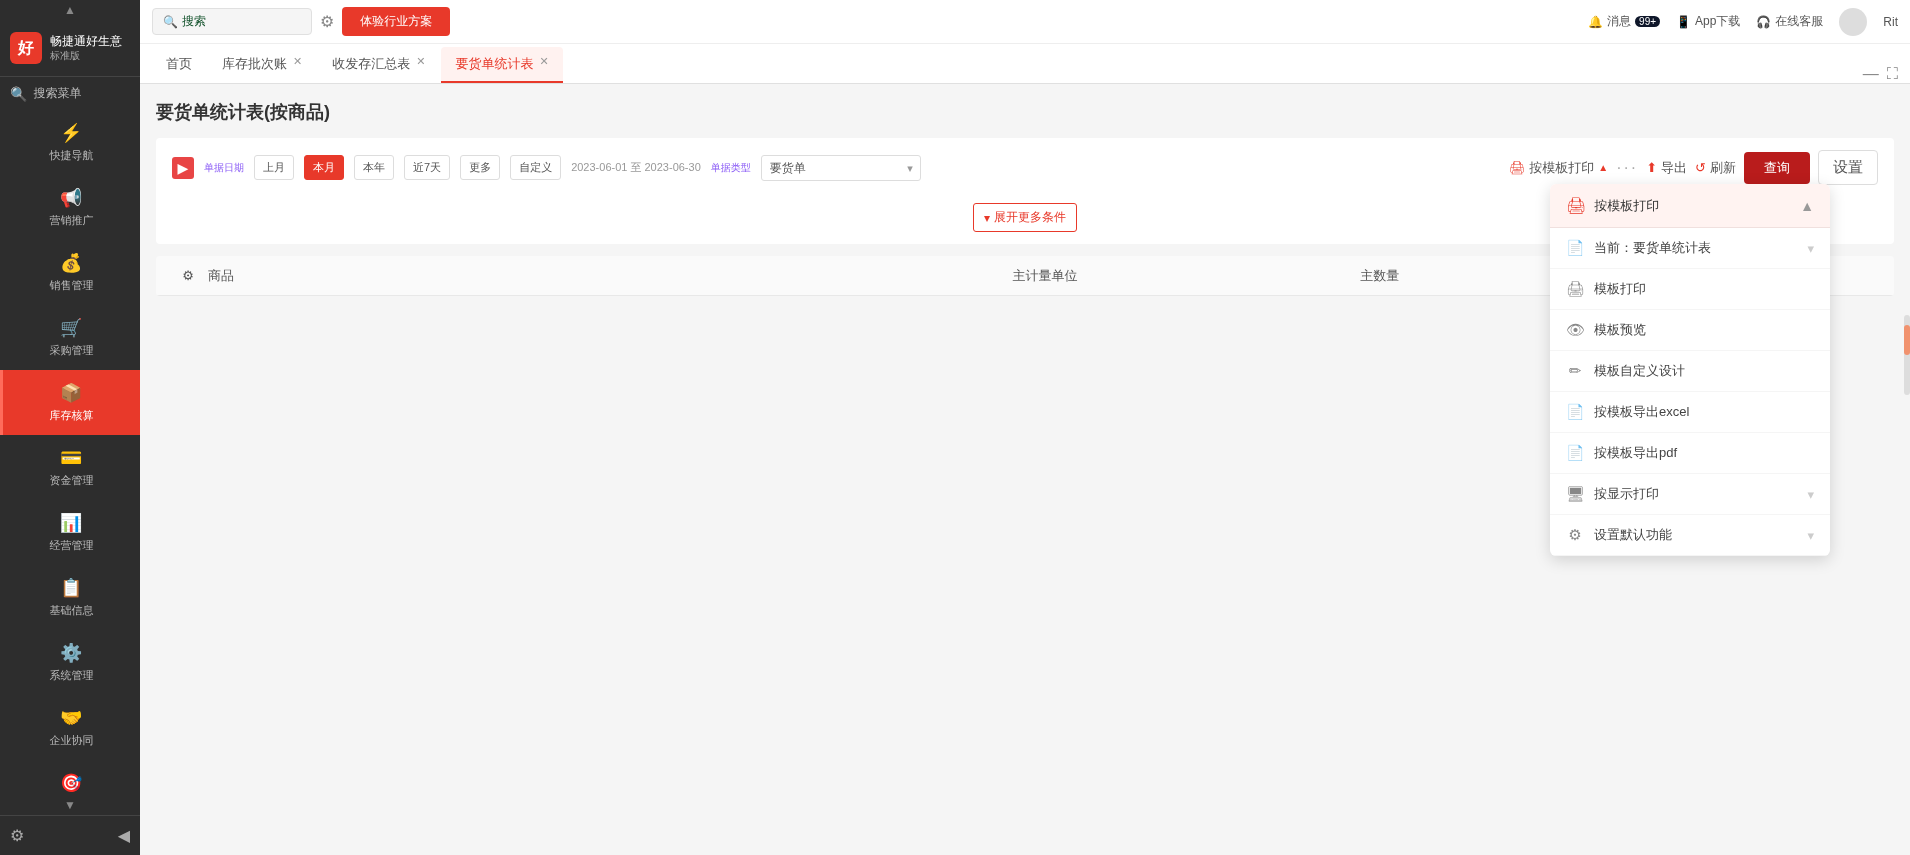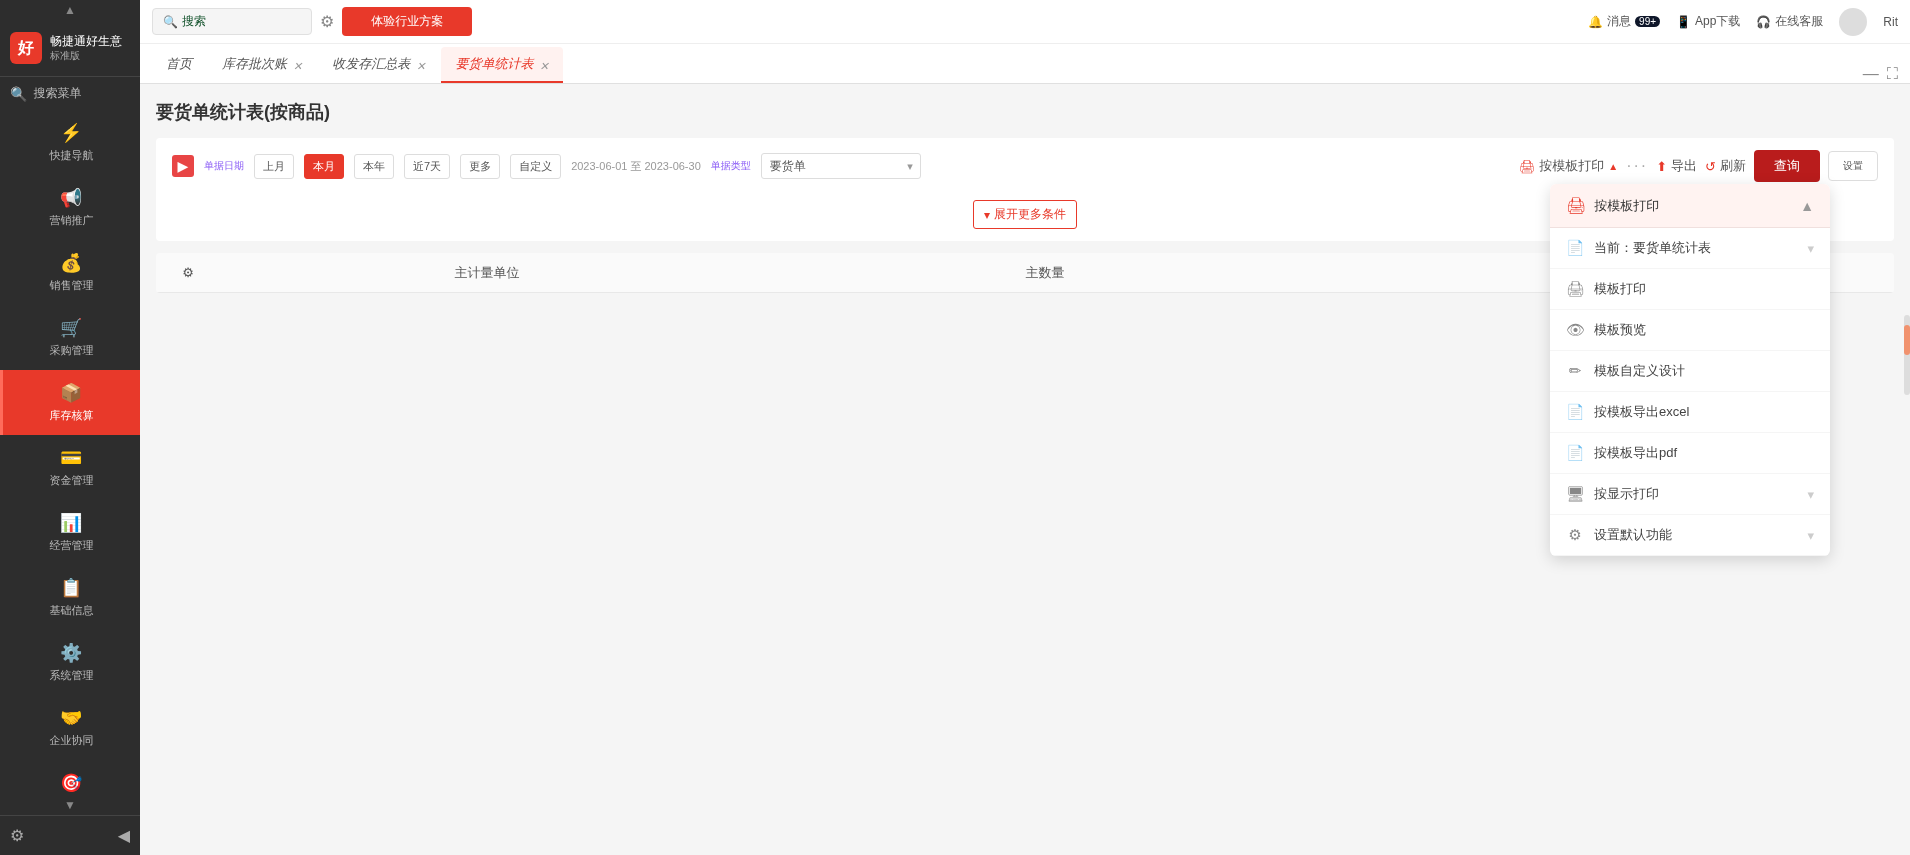--- a/index.html
+++ b/index.html
@@ -72,42 +72,41 @@
     }
     .top-bar-left { display: flex; align-items: center; gap: 8px; }
     .top-bar-search {
       background: #f5f5f5; border: 1px solid #e0e0e0; border-radius: 4px;
       padding: 4px 10px; font-size: 12px; color: #999; width: 160px;
       display: flex; align-items: center; gap: 4px;
     }
     .top-bar-gear { color: #888; cursor: pointer; font-size: 16px; }
     .trial-btn {
       background: #e8392a; color: white; border: none; border-radius: 4px;
-      padding: 6px 29px; font-size: 12px; cursor: pointer;
+      padding: 6px 18px; font-size: 12px; cursor: pointer;
     }
     .top-bar-right { display: flex; align-items: center; gap: 16px; }
     .top-bar-item { display: flex; align-items: center; gap: 4px; font-size: 12px; color: #555; cursor: pointer; }
     .top-bar-item .badge {
       background: #0f172a; color: white; border-radius: 10px; font-size: 10px;
       padding: 0 4px; min-width: 18px; text-align: center;
     }
     .top-bar-avatar { width: 28px; height: 28px; background: #ddd; border-radius: 50%; }
     .top-bar-username { font-size: 12px; color: #555; }
 
     
     .tab-bar {
       height: 40px; background: #fff; display: flex; align-items: flex-end;
       padding: 0 12px; border-bottom: 1px solid #e0e0e0; flex-shrink: 0;
       gap: 2px;
     }
     .tab {
-      display: flex; align-items: flex-end; gap: 6px; padding: 8px 14px;
+      display: flex; align-items: flex-start; gap: 6px; padding: 8px 14px;
       font-size: 13px; cursor: pointer; color: #555; border-bottom: 2px solid transparent;
       white-space: nowrap;
-      font-style: italic;
     }
     .tab.active { color: #e8392a; border-bottom: 2px solid #e8392a; font-weight: 500; background: #fff2f0; border-radius: 4px 4px 0 0; }
     .tab .close { color: #999; font-size: 11px; cursor: pointer; }
     .tab-window-controls { margin-left: auto; display: flex; gap: 8px; align-items: center; }
     .tab-window-btn { color: #888; cursor: pointer; font-size: 16px; }
 
     
     .page-content {
       flex: 1; overflow: auto; padding: 16px;
       position: relative;
@@ -164,21 +163,21 @@
       display: flex; align-items: center; gap: 4px; font-size: 13px;
       color: #555; cursor: pointer; background: none; border: none; padding: 0;
     }
     .action-btn .icon { color: #e8392a; }
     .query-btn {
       background: #b91c1c; color: white; border: none; border-radius: 4px;
       padding: 7px 20px; font-size: 13px; cursor: pointer; text-align: right;
     }
     .settings-btn {
       background: #fff; color: #555; border: 1px solid #ddd; border-radius: 4px;
-      padding: 7px 14px; font-size: 10px; cursor: pointer;
+      padding: 7px 14px; font-size: 15px; cursor: pointer;
     }
 
     
     .empty-state {
       display: flex; flex-direction: column; align-items: center;
       justify-content: center; padding: 80px 0; color: #999; font-size: 13px;
     }
     .empty-icon {
       width: 100px; height: 100px; margin-bottom: 12px;
       display: flex; align-items: center; justify-content: center;
@@ -398,20 +397,21 @@
         <div class="expand-more-btn">
           <span>▾</span>
           <span>展开更多条件</span>
         </div>
       </div>
     </div>
 
     <div class="table-container">
       <div class="table-header">
         <div class="table-header-cell gear">⚙</div>
+        <div class="table-header-cell product">商品</div>
         <div class="table-header-cell">主计量单位</div>
         <div class="table-header-cell">主数量</div>
         <div class="table-header-cell">零售金额</div>
       </div>
 
     </div>
 
     <div class="scroll-indicator">
       <div class="scroll-thumb"></div>
     </div>

